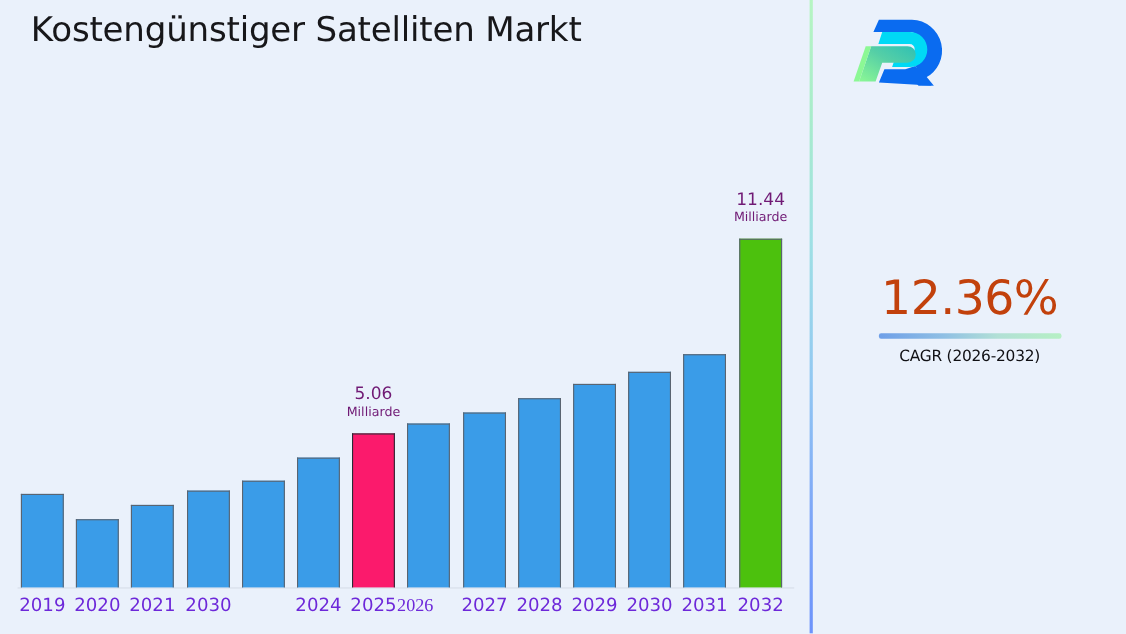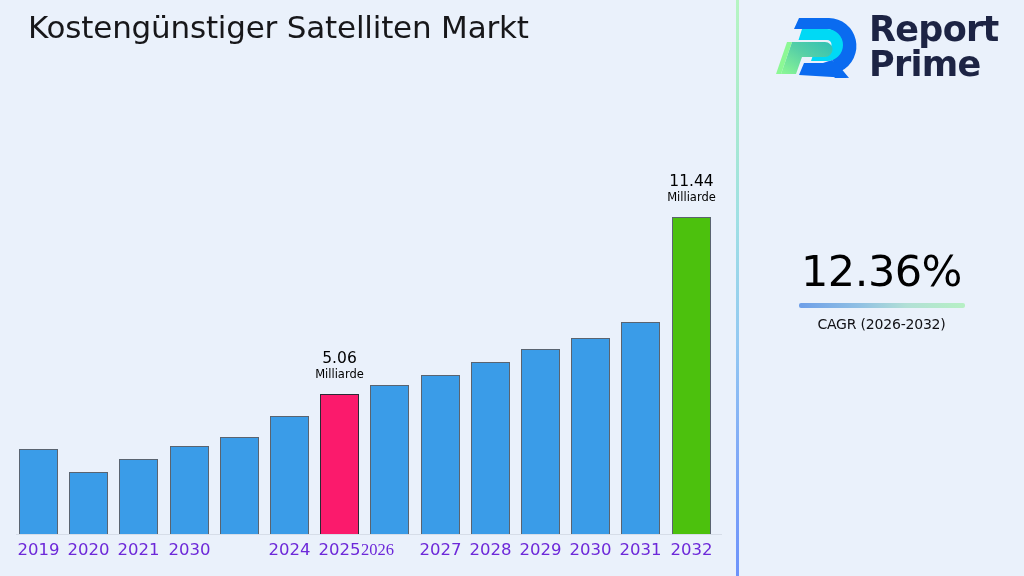--- a/index.html
+++ b/index.html
@@ -40,21 +40,21 @@
   .tick{
     position:absolute;
     text-align:center;
     font-size:16.5px;color:#6d28d9;
     top:540px;
   }
 
   .bar-label{
     position:absolute;
     text-align:center;
-    color:#000000;
+    color:#701a75;
     line-height:1.05;
   }
   .bar-label .val{display:block;font-size:15.5px;}
   .bar-label .unit{display:block;font-size:11.5px;margin-top:2px;}
 
   
   #divider{
     position:absolute;left:736px;top:0;width:3px;height:576px;
     background:linear-gradient(180deg,#b6f5c2 0%,#a9eccb 18%,#9fe0e4 38%,#92c8f2 60%,#7fa8f7 80%,#6d93fb 100%);
   }
@@ -66,21 +66,21 @@
   #logo-mark{position:absolute;left:0;top:6px;width:86px;height:72px;}
   #logo-text{
     position:absolute;left:94px;top:2px;
     font-size:35px;font-weight:700;color:#1d2444;
     line-height:0.99;letter-spacing:-0.7px;
   }
   #logo-text .l2{display:block;}
 
   #cagr-block{position:absolute;left:0;top:250px;width:285px;text-align:center;}
   #cagr-value{
-    font-size:43px;font-weight:400;color:#000000;
+    font-size:43px;font-weight:400;color:#c2410c;
     letter-spacing:-0.5px;line-height:1.0;
   }
   #cagr-rule{
     width:166px;height:5px;margin:10px auto 8px auto;border-radius:2px;
     background:linear-gradient(90deg,#6e9fe8 0%,#8fbfe4 35%,#b2e0d6 65%,#b6f0c4 100%);
   }
   #cagr-caption{font-size:14px;color:#101014;letter-spacing:-0.2px;}
 </style>
 </head>
 <body>
@@ -153,24 +153,20 @@
           <path d="M57 44 L72 62 H60 L48 47 Z" fill="#0a6bf0"></path>
 
           <path d="M27 13 H52 A16 16 0 0 1 52 45 H36 L40 33 H52 A4.5 4.5 0 0 0 52 24 H23.5 Z" fill="#00d9f5"></path>
 
           <path d="M24 59 L29 47 H52 A21 21 0 0 0 60 45 L74 62 Z" fill="#0a6bf0"></path>
 
           <path d="M17 26 H50 A7.5 7.5 0 0 1 50 41 H27 L21 58 H6 Z" fill="url(#gGreen)"></path>
           <path d="M17 26 L6 58 H1 L12 26 Z" fill="#8cf895"></path>
         </svg>
       </div>
-      <div id="logo-text">
-        <span class="l1">Report</span>
-        <span class="l2">Prime</span>
-      </div>
     </div>
 
     <div id="cagr-block">
       <div id="cagr-value">12.36%</div>
       <div id="cagr-rule"></div>
       <div id="cagr-caption">CAGR (2026-2032)</div>
     </div>
 
   </div>
 </div>

